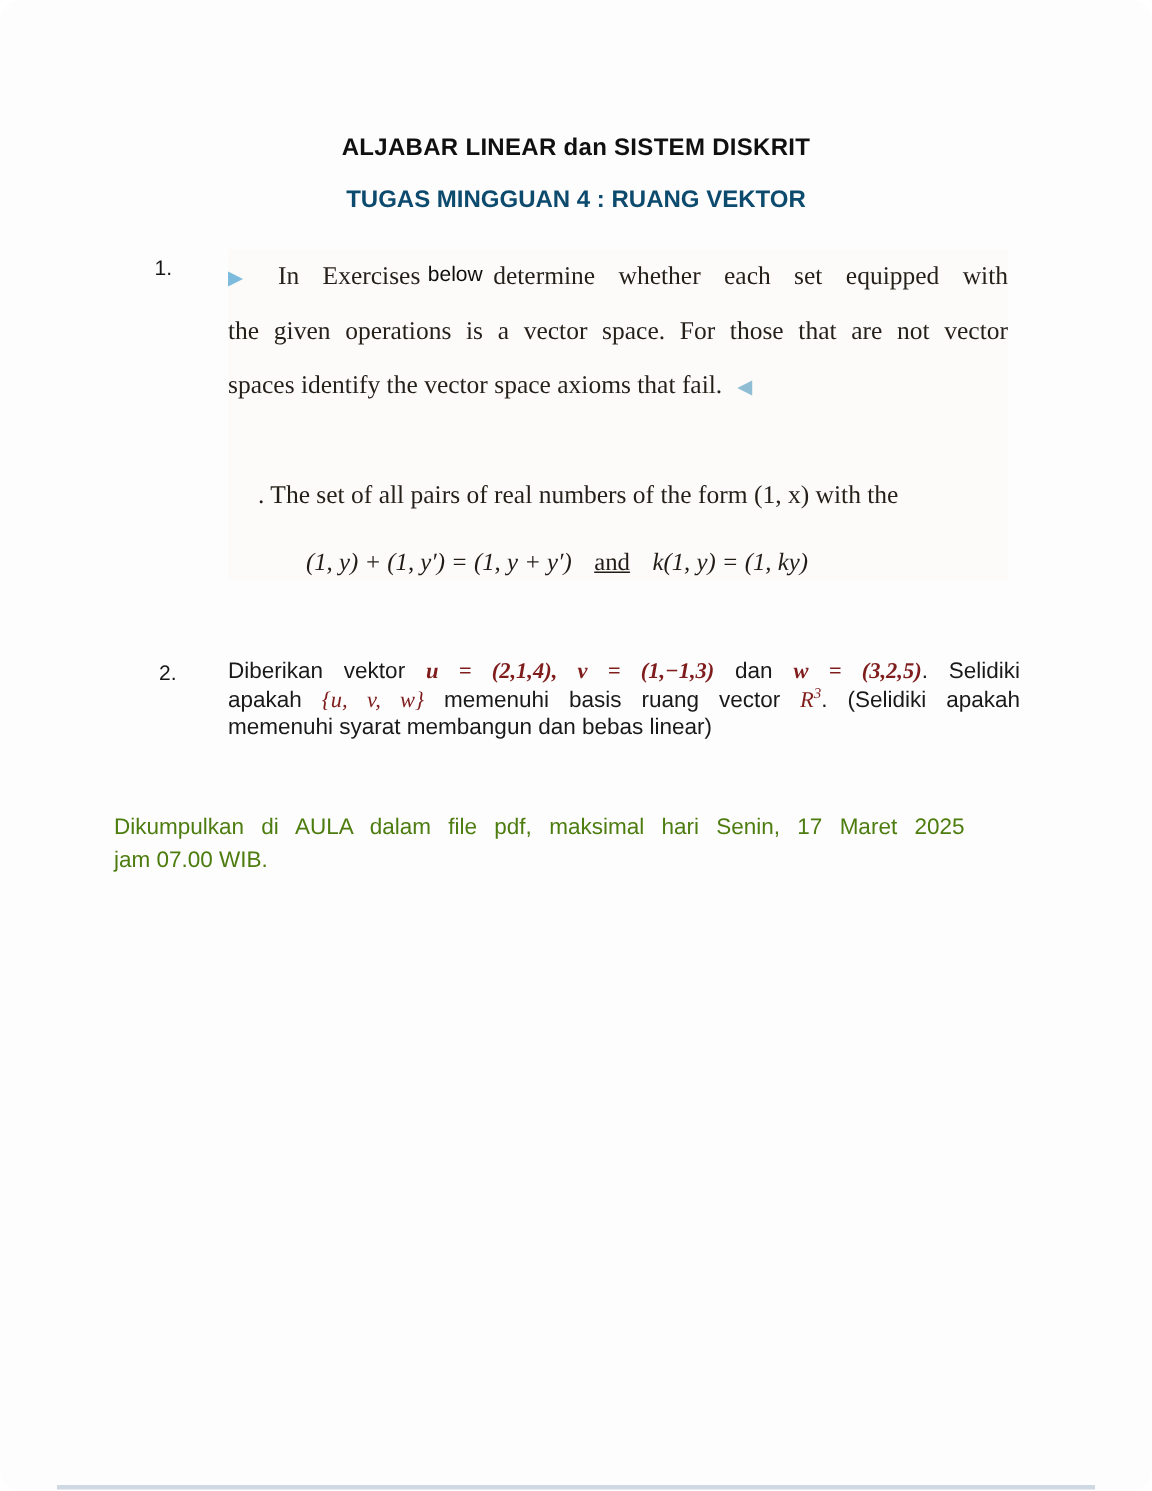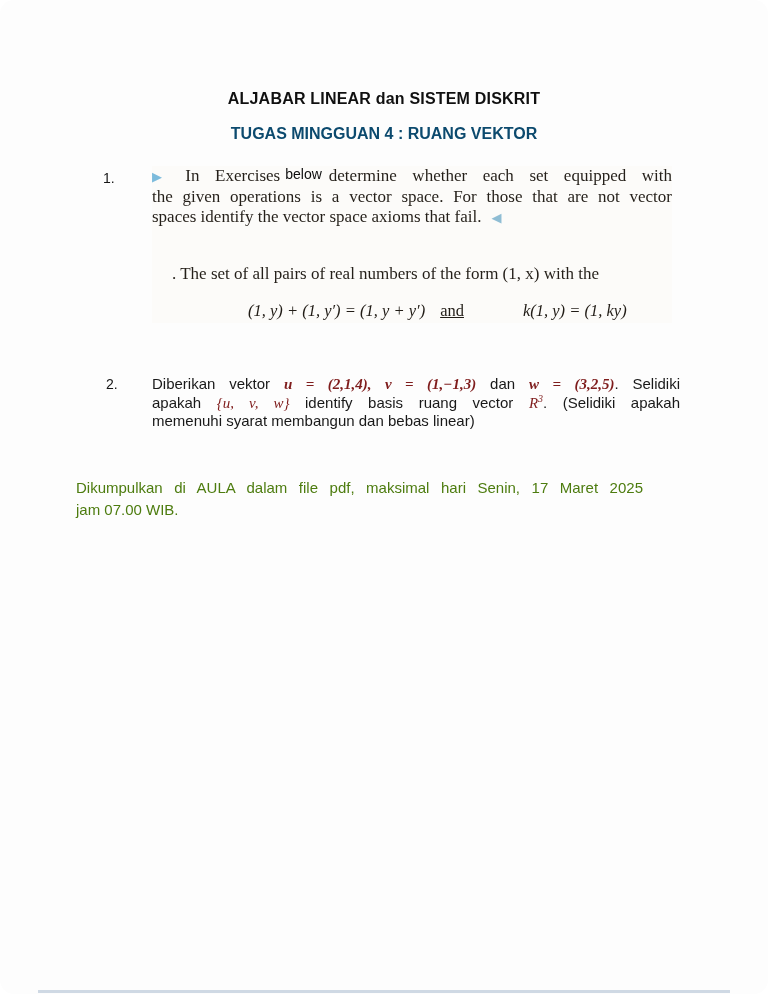--- a/index.html
+++ b/index.html
@@ -33,37 +33,37 @@
   .problem { display: flex; }
   .problem-1 { margin: 23px 0 0 103px; }
   .p1num { width: 49px; font-size: 14px; padding-top: 4px; color: #151515; }
   .excerpt {
     width: 520px;
     font-family: "Liberation Serif", serif;
     font-size: 17px;
     color: #241f19;
     background: #fcfbf9;
   }
-  .ex-line { line-height: 20px; }
+  .ex-line { line-height: 36px; }
   .just { text-align: justify; text-align-last: justify; }
   .tri { font-size: 13px; }
   .tri-start { color: #7cbbdc; margin-right: 12px; }
   .tri-end { color: #8fbdd4; margin-left: 10px; }
   .below {
     font-family: "Liberation Sans", sans-serif;
     font-size: 14px;
     position: relative;
     top: -2px;
     margin: 0 7px 0 5px;
     color: #0d0d0d;
   }
   .set-desc { margin: 36px 0 0 20px; }
   .set-line2 { padding-left: 12px; }
   .equation { margin: 15px 0 0 52px; font-size: 16.5px; line-height: 24px; color: #211c16; }
-  .eq-math { font-style: italic; margin-left: 44px; }
+  .eq-math { font-style: italic; }
   .eq-and { font-style: normal; margin: 0 15px; text-decoration: underline; }
   .problem-2 { margin: 52px 0 0 106px; }
   .p2num { width: 46px; font-size: 14px; padding-top: 1px; color: #151515; }
   .p2body { width: 528px; font-size: 15px; line-height: 18.5px; color: #191919; }
   .p2line { min-height: 18.5px; }
   .math {
     font-family: "Liberation Serif", serif;
     font-style: italic;
     color: #7f1d1d;
   }
@@ -116,21 +116,21 @@
     </div>
   </div>
 
   <div class="problem problem-2">
     <div class="p2num">2.</div>
     <div class="p2body">
       <div class="p2line just">
         <span>Diberikan vektor </span><span class="math math-b">u = (2,1,4), v = (1,−1,3)</span><span> dan </span><span class="math math-b">w = (3,2,5)</span><span>. Selidiki</span>
       </div>
       <div class="p2line just">
-        <span>apakah </span><span class="math">{u, v, w}</span><span> identify basis ruang vector </span><span class="math"><span>R</span><sup>3</sup></span><span>. (Selidiki apakah</span>
+        <span>apakah </span><span class="math">{u, v, w}</span><span> memenuhi basis ruang vector </span><span class="math"><span>R</span><sup>3</sup></span><span>. (Selidiki apakah</span>
       </div>
       <div class="p2line">memenuhi syarat membangun dan bebas linear)</div>
     </div>
   </div>
 
   <div class="footer">
     <div class="just">Dikumpulkan di AULA dalam file pdf, maksimal hari Senin, 17 Maret 2025</div>
     <div>jam 07.00 WIB.</div>
   </div>
 

